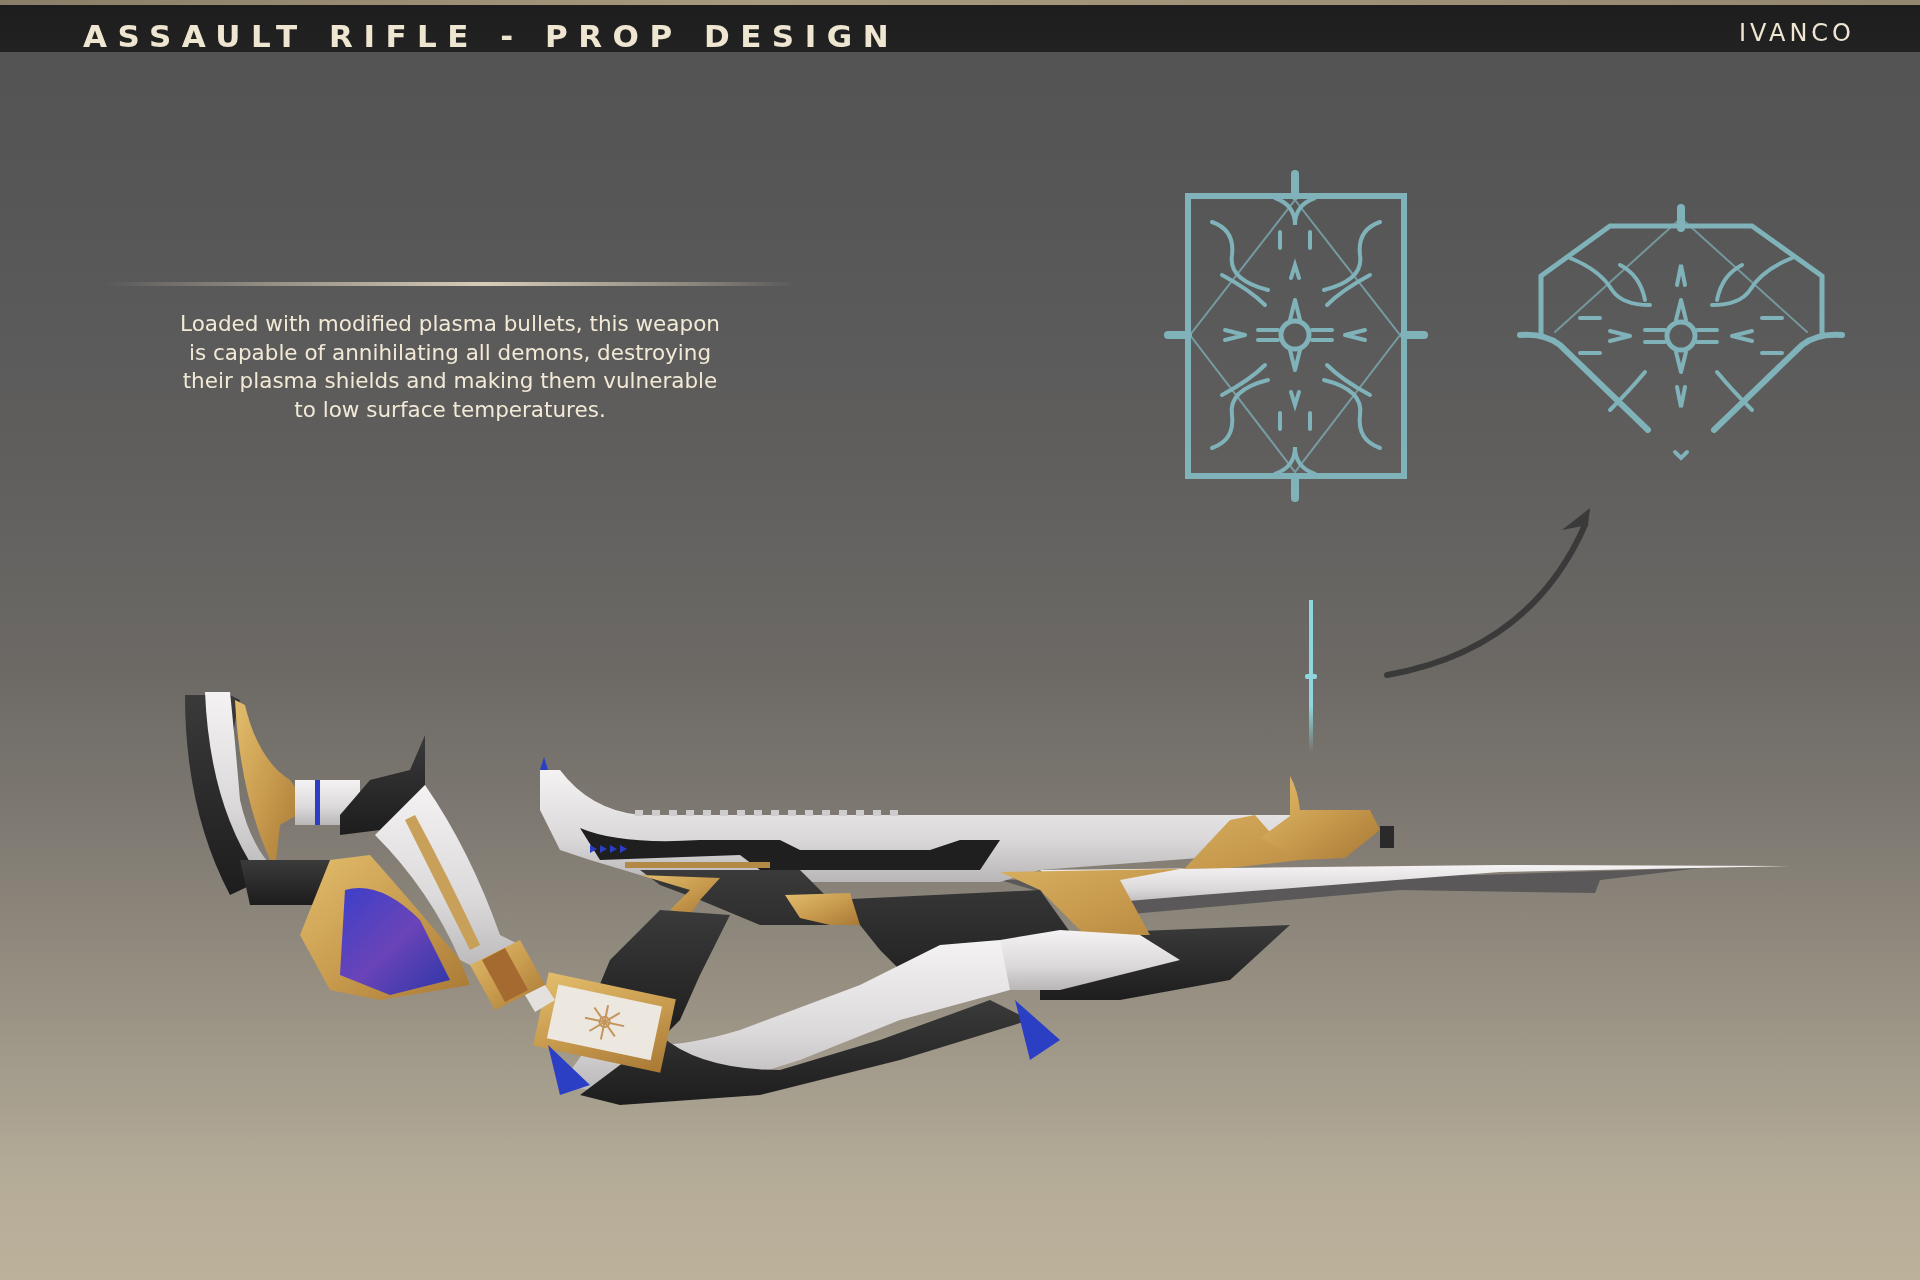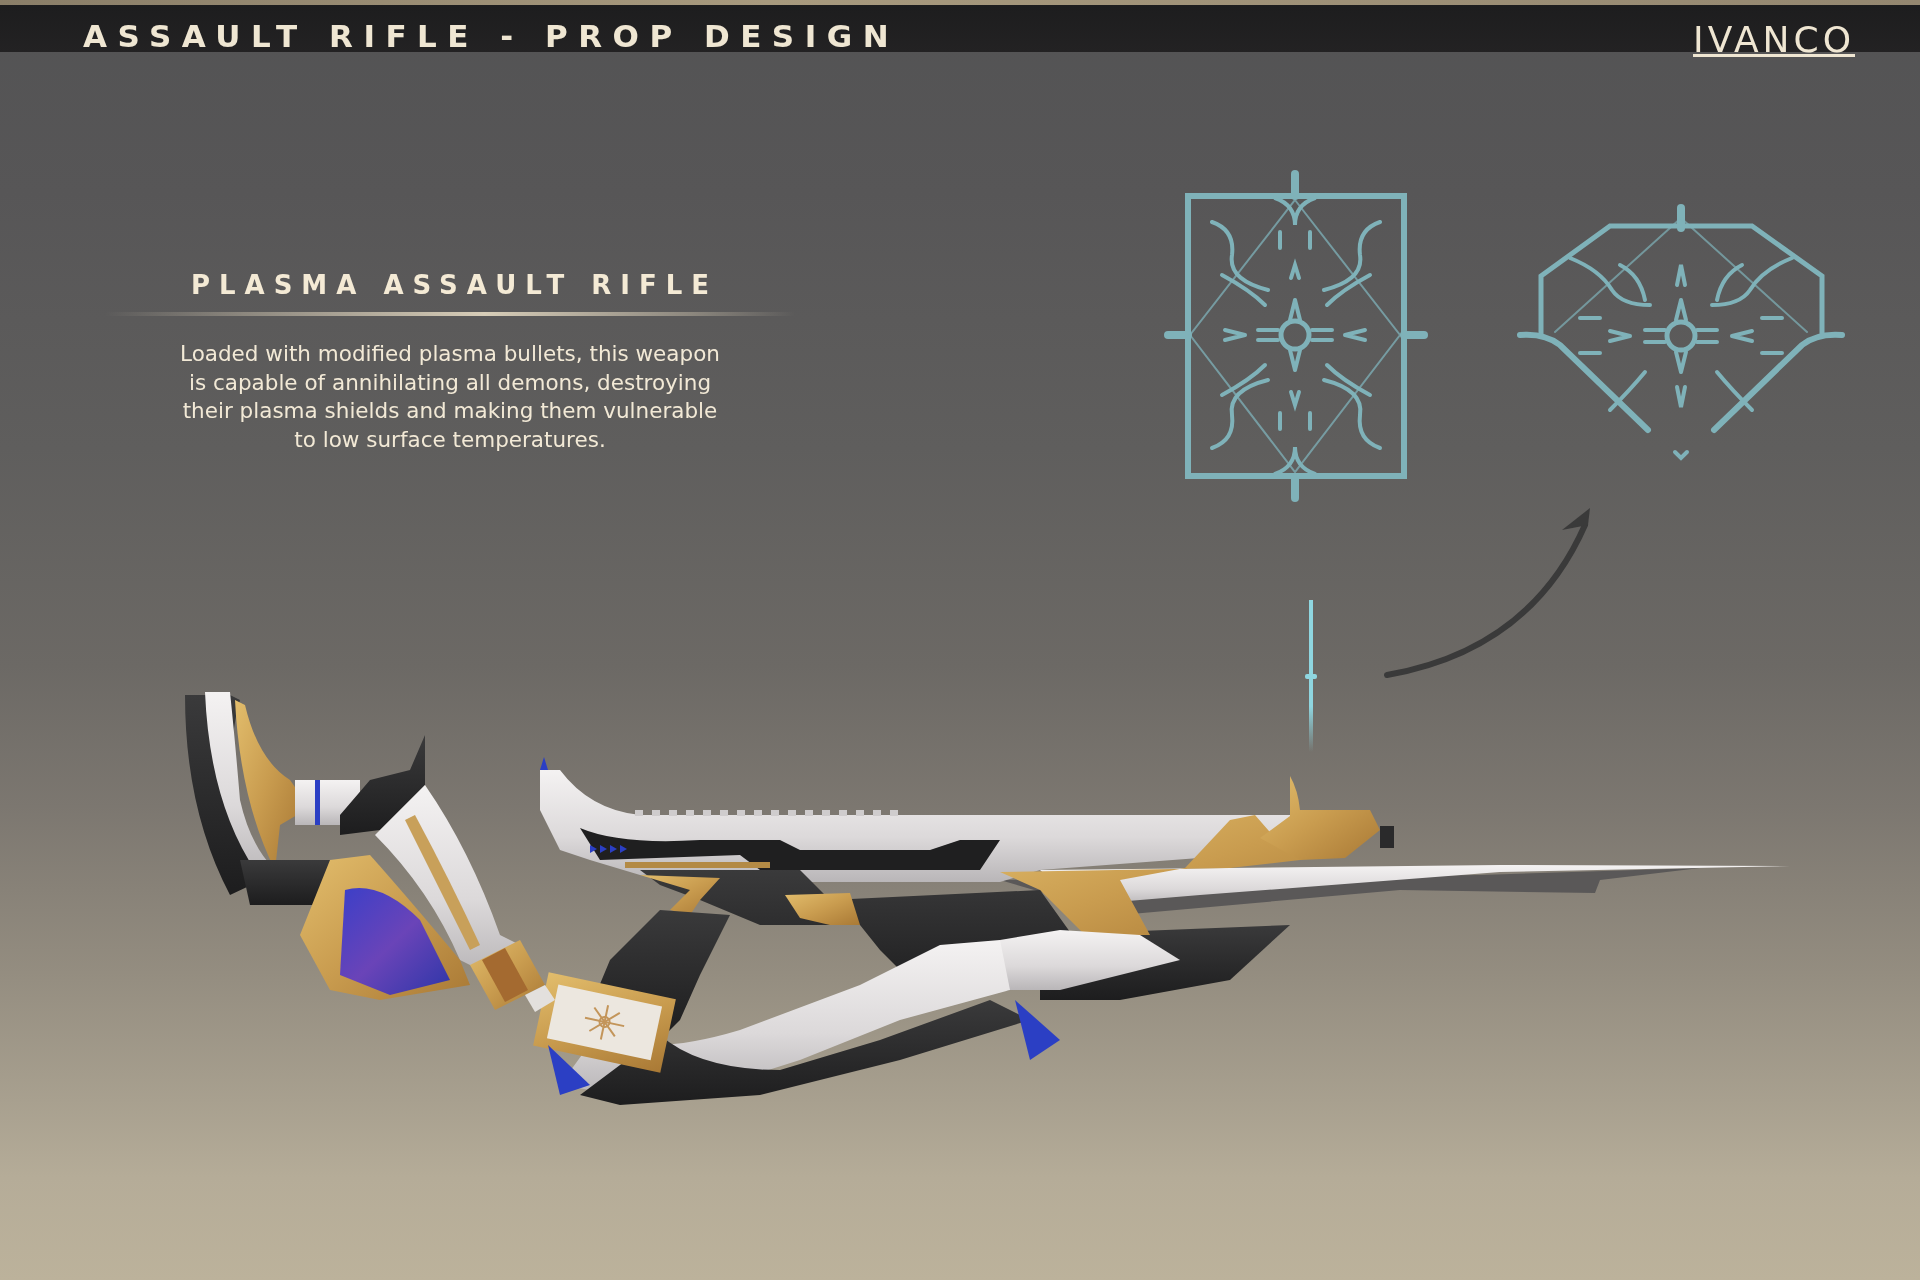--- a/index.html
+++ b/index.html
@@ -9,41 +9,40 @@
     font-family: "DejaVu Sans", sans-serif;
     background: linear-gradient(180deg, #535354 0%, #575657 15%, #5f5e5d 35%, #6c6965 52%, #7c7770 63%, #948d80 76%, #a8a08f 86%, #b5ac98 92%, #bcb29b 100%);
   }
   .topstrip { position: absolute; left: 0; top: 0; width: 1920px; height: 5px;
     background: linear-gradient(90deg, #8a7e68, #a89a7e 40%, #948770 100%); }
   .header { position: absolute; left: 0; top: 5px; width: 1920px; height: 47px;
     background: linear-gradient(180deg, #1d1d1e, #232223); }
   .header-title { position: absolute; left: 83px; top: 13px; font-family: "DejaVu Sans", sans-serif;
     font-weight: bold; font-size: 31px; letter-spacing: 10.5px; color: #efe6d2; white-space: nowrap; }
   .header-brand { position: absolute; right: 65px; top: 14px; font-family: "DejaVu Sans", sans-serif;
-    font-weight: normal; font-size: 36px; letter-spacing: 4px; color: #efe6d2; text-decoration: underline; }
+    font-weight: normal; font-size: 24px; letter-spacing: 4px; color: #efe6d2; }
   .info { position: absolute; left: 105px; top: 270px; width: 690px; text-align: center; }
   .info-title { font-family: "DejaVu Sans", sans-serif; font-weight: bold; font-size: 26px;
     letter-spacing: 9px; color: #f4ead5; padding-left: 9px; }
   .info-sep { margin: 12px auto 0; width: 690px; height: 4px; border-radius: 2px;
     background: linear-gradient(90deg, rgba(200,190,170,0) 0%, rgba(200,190,170,0.45) 20%, #d7cdb8 55%, rgba(200,190,170,0.45) 85%, rgba(200,190,170,0) 100%); }
   .info-body { margin: 24px auto 8px; width: 560px; font-family: "DejaVu Sans", sans-serif; font-size: 21.5px;
     line-height: 28.5px; color: #f2e9d6; font-weight: normal; }
   .art { position: absolute; left: 0; top: 0; width: 1920px; height: 1280px; }
 </style>
 </head>
 <body>
 
 <div class="topstrip"></div>
 <div class="header">
   <div class="header-title">ASSAULT RIFLE - PROP DESIGN</div>
   <div class="header-brand">IVANCO</div>
 </div>
 
 <div class="info">
-  <div class="info-title">PLASMA ASSAULT RIFLE</div>
   <div class="info-sep"></div>
   <div class="info-body">Loaded with modified plasma bullets, this weapon is capable of annihilating all demons, destroying their plasma shields and making them vulnerable to low surface temperatures.</div>
 </div>
 
 <svg class="art" viewBox="0 0 1920 1280" xmlns="http://www.w3.org/2000/svg">
   <defs>
     <linearGradient id="gWhite" x1="0" y1="0" x2="0" y2="1">
       <stop offset="0" stop-color="#f4f2f2"></stop>
         <stop offset="0.6" stop-color="#dcd9da"></stop>
         <stop offset="1" stop-color="#b9b6b8"></stop>

